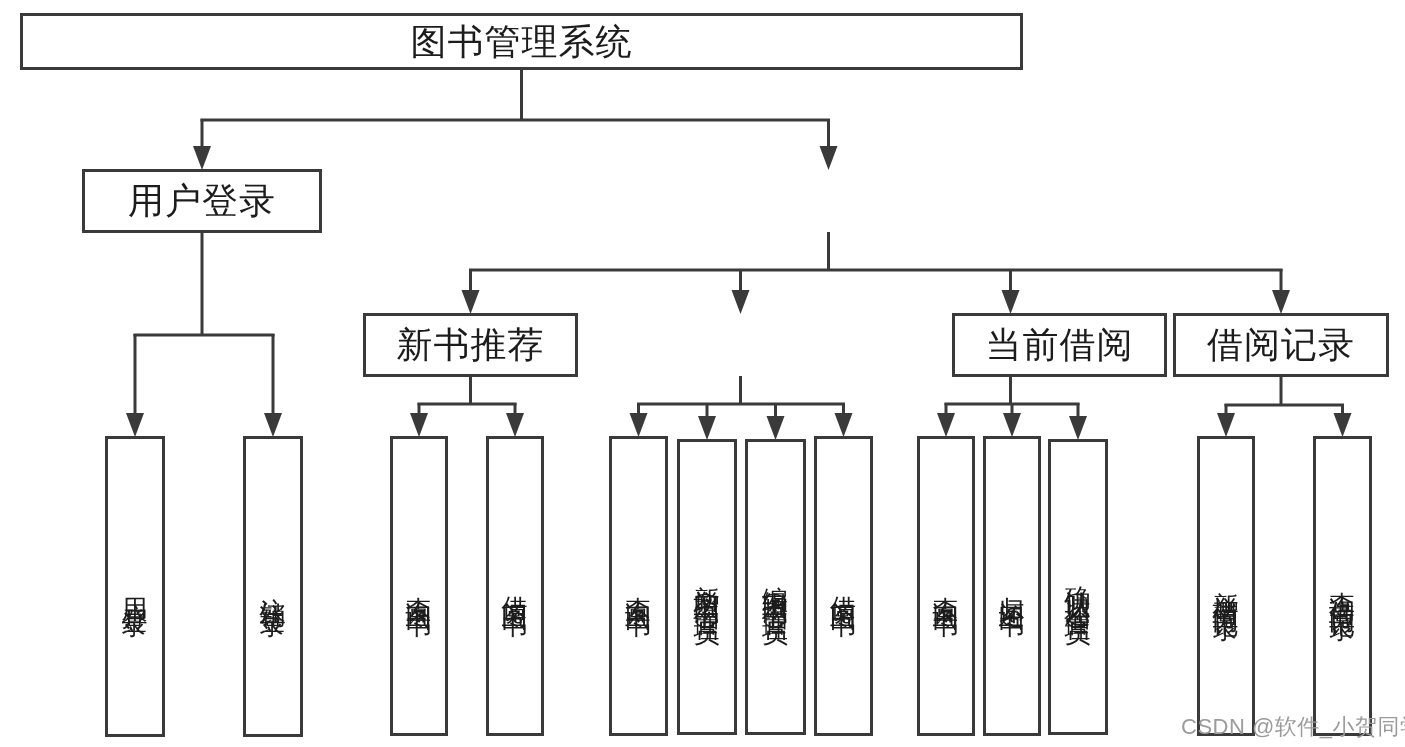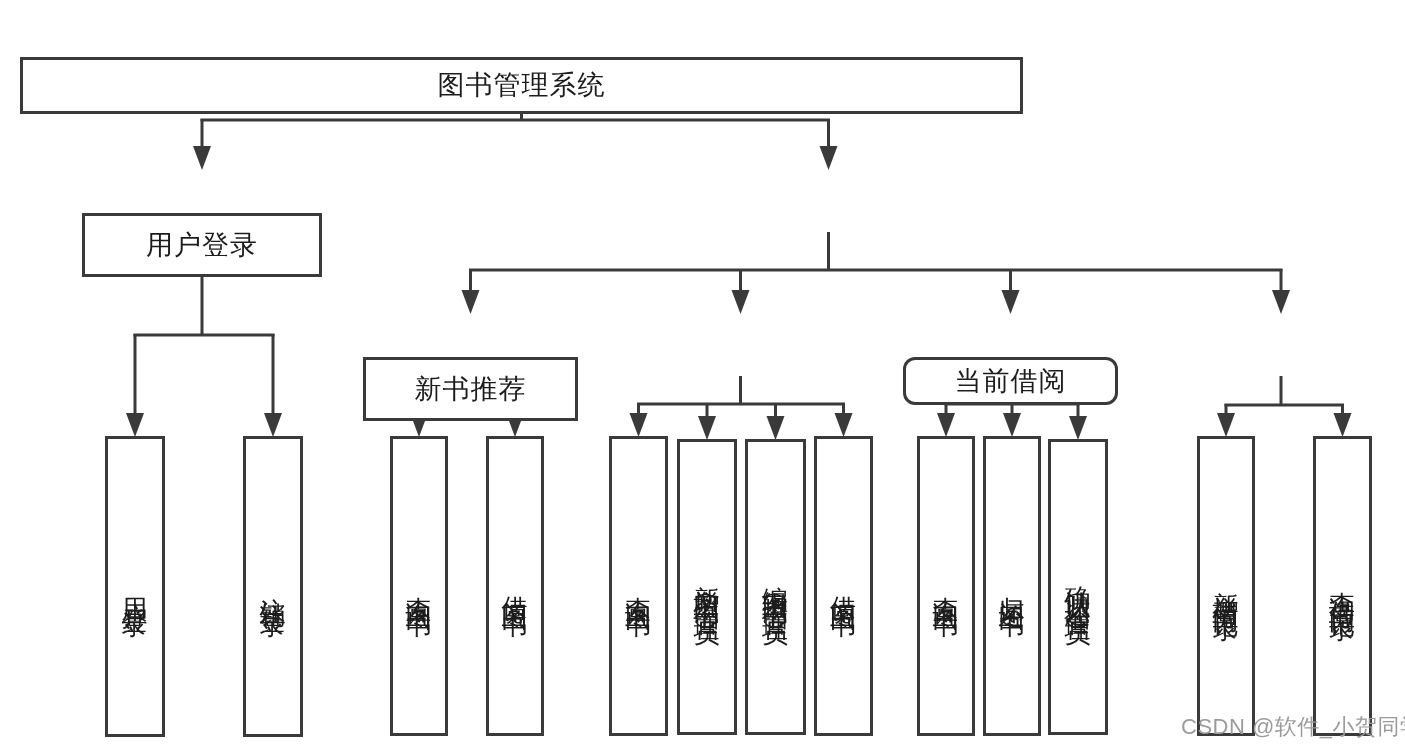--- a/index.html
+++ b/index.html
@@ -19,24 +19,23 @@
     position:absolute;
     box-sizing:border-box;
     background:#ffffff;
     border:3px solid var(--line,#3a3a3a);
     color:var(--text,#1c1c1c);
     display:flex;align-items:center;justify-content:center;
     text-align:center;
     line-height:1;
   }
   .node.h{
-    font-size:27px;
+    font-size:36px;
     letter-spacing:1px;
     white-space:nowrap;
-    margin-top:44px;
   }
   .node.v{
     writing-mode:vertical-rl;
     text-orientation:mixed;
     font-size:26px;
     letter-spacing:5px;
     white-space:nowrap;
   }
   .watermark{
     position:absolute;
@@ -103,21 +102,22 @@
       <line x1="1224.5" y1="405" x2="1344" y2="405" stroke="#3a3a3a" stroke-width="3"></line>
       <line x1="1226" y1="404" x2="1226" y2="420" stroke="#3a3a3a" stroke-width="3"></line>
       <polygon points="1217,413 1235,413 1226,437" fill="#3a3a3a"></polygon>
       <line x1="1342.5" y1="404" x2="1342.5" y2="420" stroke="#3a3a3a" stroke-width="3"></line>
       <polygon points="1333.5,413 1351.5,413 1342.5,437" fill="#3a3a3a"></polygon>
     </svg>
   <div id="nodes">
       <div class="node h" style="left: 20px; top: 13px; width: 1003px; height: 57px;">图书管理系统</div>
       <div class="node h" style="left: 82px; top: 169px; width: 240px; height: 64px;">用户登录</div>
       <div class="node h" style="left: 363px; top: 313px; width: 215px; height: 64px;">新书推荐</div>
-      <div class="node h" style="left: 903px; top: 313px; width: 215px; height: 48px; border-radius: 12px;">当前借阅</div>
+      <div class="node h" style="left: 952px; top: 313px; width: 215px; height: 64px;">当前借阅</div>
+      <div class="node h" style="left: 1173px; top: 313px; width: 216px; height: 64px;">借阅记录</div>
       <div class="node v" style="left: 105px; top: 436px; width: 60px; height: 301px;">用户登录</div>
       <div class="node v" style="left: 243px; top: 436px; width: 60px; height: 301px;">注销登录</div>
       <div class="node v" style="left: 390px; top: 436px; width: 58px; height: 300px;">查询图书</div>
       <div class="node v" style="left: 486px; top: 436px; width: 58px; height: 300px;">借阅图书</div>
       <div class="node v" style="left: 609px; top: 436px; width: 59px; height: 300px;">查询图书</div>
       <div class="node v" style="left: 677px; top: 439px; width: 60px; height: 296px;">新增图书（管理员）</div>
       <div class="node v" style="left: 745px; top: 439px; width: 61px; height: 296px;">编辑图书（管理员）</div>
       <div class="node v" style="left: 814px; top: 436px; width: 59px; height: 300px;">借阅图书</div>
       <div class="node v" style="left: 917px; top: 436px; width: 58px; height: 300px;">查询图书</div>
       <div class="node v" style="left: 983px; top: 436px; width: 58px; height: 300px;">归还图书</div>

